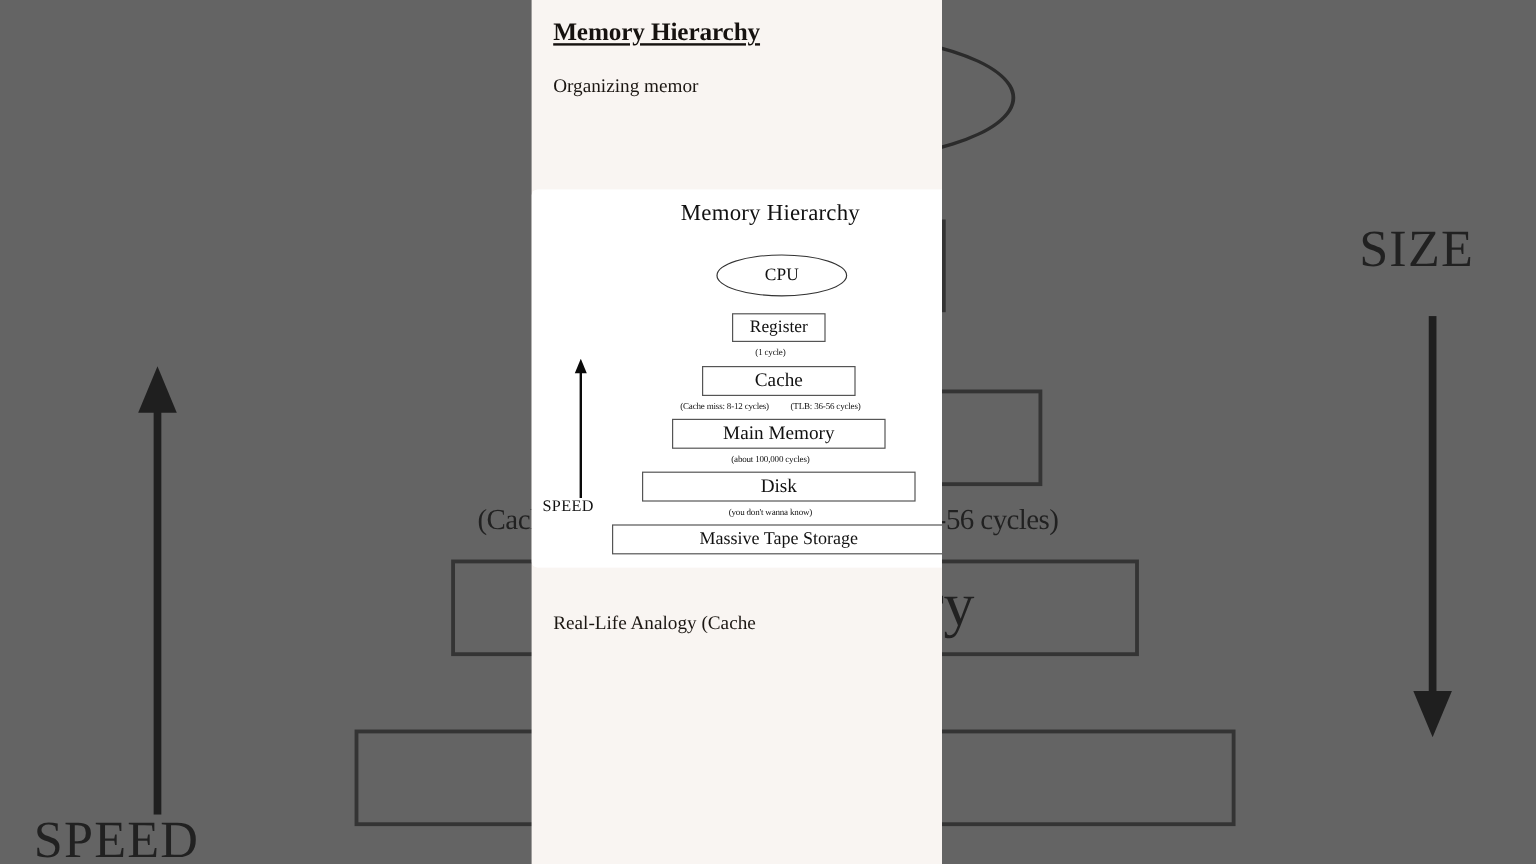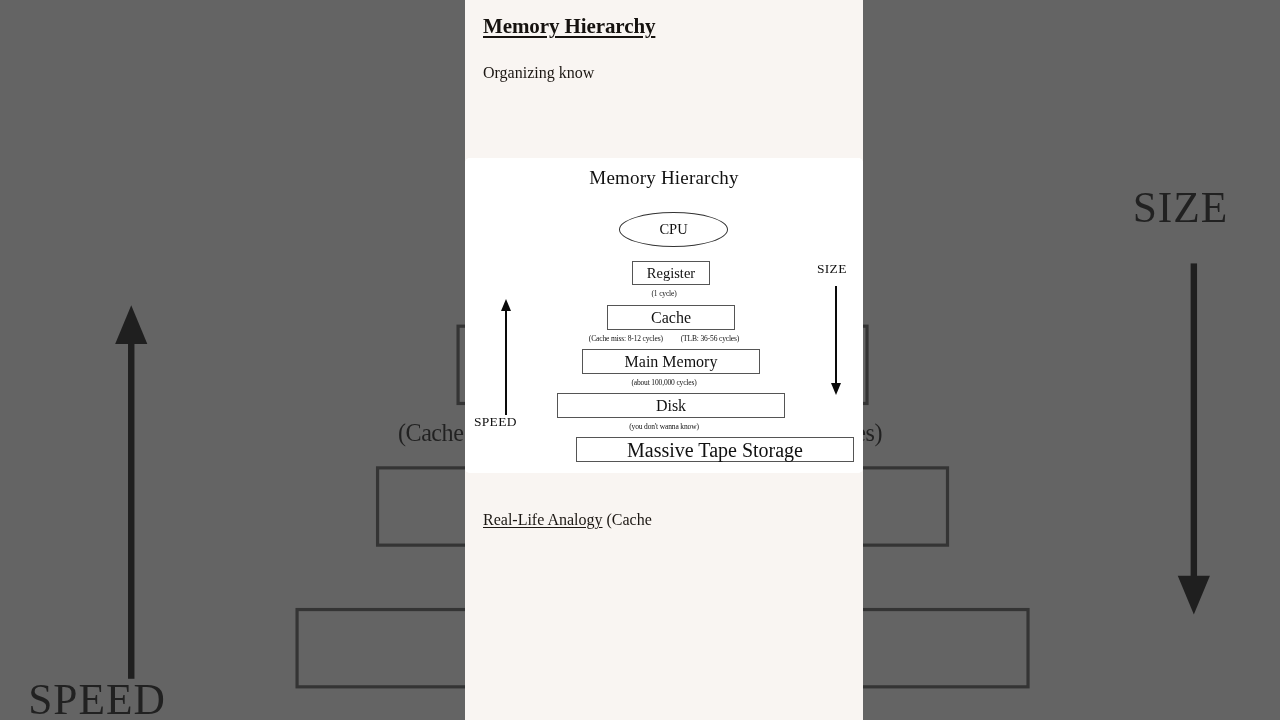--- a/index.html
+++ b/index.html
@@ -41,23 +41,23 @@
     position: absolute;
     left: 0; top: 0;
     width: 1280px; height: 720px;
     background: rgba(40,40,40,0.72);
     pointer-events: none;
   }
 
   
   #column {
     position: absolute;
-    left: 465px;
+    left: 443px;
     top: 0;
-    width: 398px;
+    width: 342px;
     height: 720px;
     background: #f9f5f2;
     overflow: hidden;
   }
 
   .doc-title {
     position: absolute;
     left: 18px;
     top: 14px;
     font-size: 21px;
@@ -79,21 +79,21 @@
   }
 
   .doc-footer {
     position: absolute;
     left: 18px;
     top: 511px;
     font-size: 16px;
     color: #1c1713;
     white-space: nowrap;
   }
-  .doc-footer .u { text-decoration: underline; text-underline-offset: 2px; margin-top: 18px; }
+  .doc-footer .u { text-underline-offset: 2px; margin-top: 18px; }
 
   
   #card {
     position: absolute;
     left: 0;
     top: 158px;
     width: 398px;
     height: 315px;
     background: #ffffff;
     border-radius: 5px;
@@ -142,21 +142,21 @@
     display: flex;
     align-items: center;
     justify-content: center;
     color: #111;
     line-height: 1;
   }
   .lvl-register    { left: 167px; top: 103px; width: 78px;  height: 24px; font-size: 14.5px; }
   .lvl-cache       { left: 142px; top: 147px; width: 128px; height: 25px; font-size: 16px; }
   .lvl-mainmemory  { left: 117px; top: 191px; width: 178px; height: 25px; font-size: 16px; }
   .lvl-disk        { left:  92px; top: 235px; width: 228px; height: 25px; font-size: 16px; }
-  .lvl-tape        { left:  67px; top: 279px; width: 278px; height: 25px; font-size: 20px; margin-left: 44px; }
+  .lvl-tape        { left:  67px; top: 279px; width: 278px; height: 25px; font-size: 15px; }
 
   .note {
     position: absolute;
     font-size: 7.5px;
     color: #111;
     white-space: nowrap;
     letter-spacing: -0.15px;
   }
   .note-register { left: 0; right: 0; top: 131px; text-align: center; }
   .note-tlbrow   { left: 0; right: 0; top: 176px; text-align: center; }
@@ -240,21 +240,21 @@
         <div class="arrow-head down size-head"></div>
       </div>
     </div>
     <div id="backdrop-scrim"></div>
   </div>
 
   <div id="column">
 
     <div class="doc-title">Memory Hierarchy</div>
 
-    <div class="doc-sub">Organizing know</div>
+    <div class="doc-sub">Organizing memor</div>
 
     <div id="card">
       <div class="diagram">
 
         <div class="dg-title">Memory Hierarchy</div>
 
         <div class="cpu-ellipse">
           <span>CPU</span>
         </div>
 

